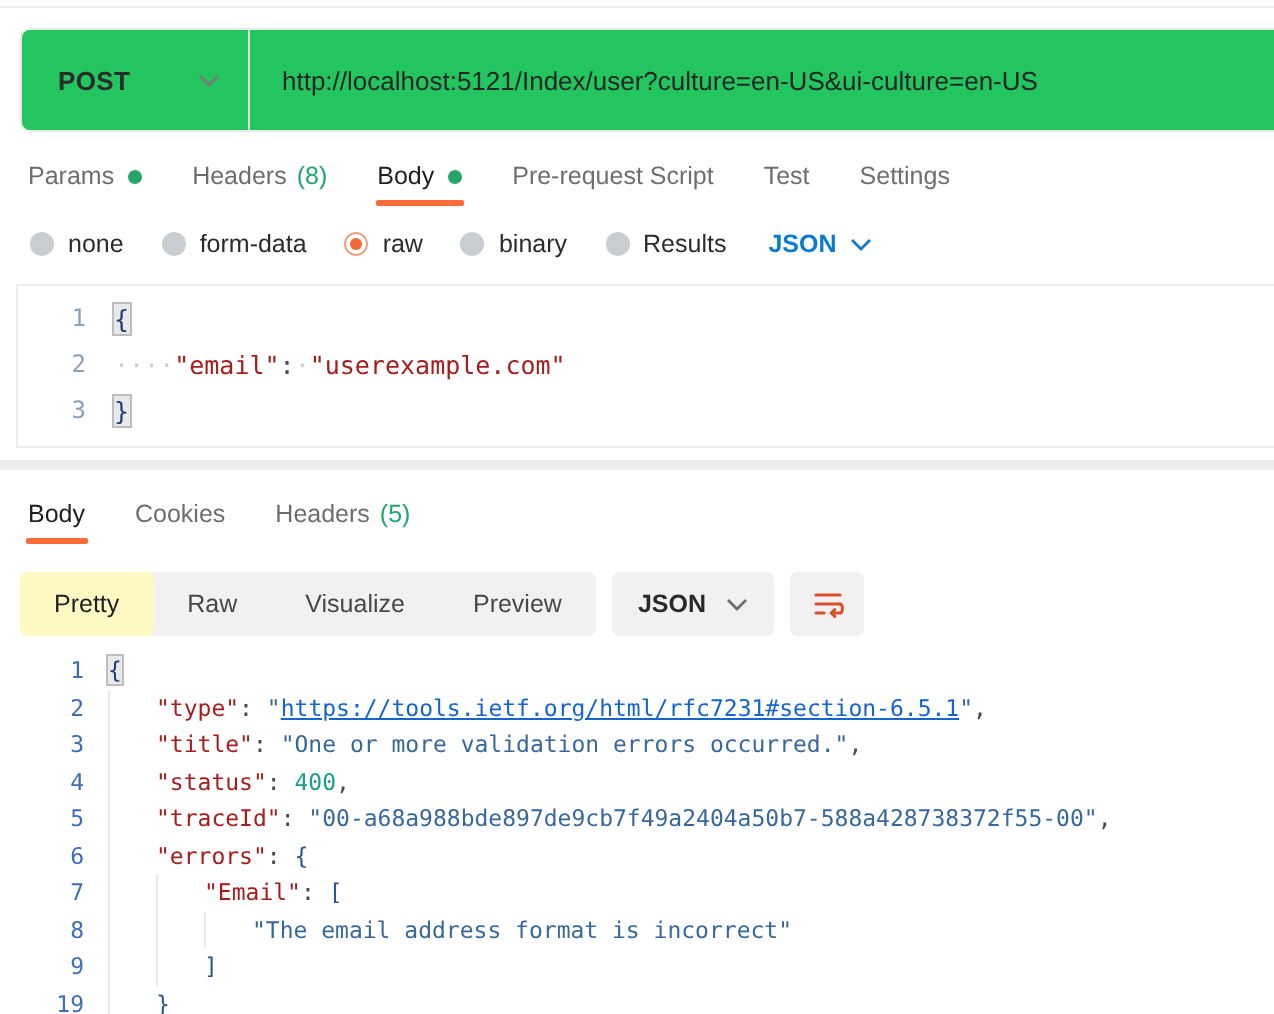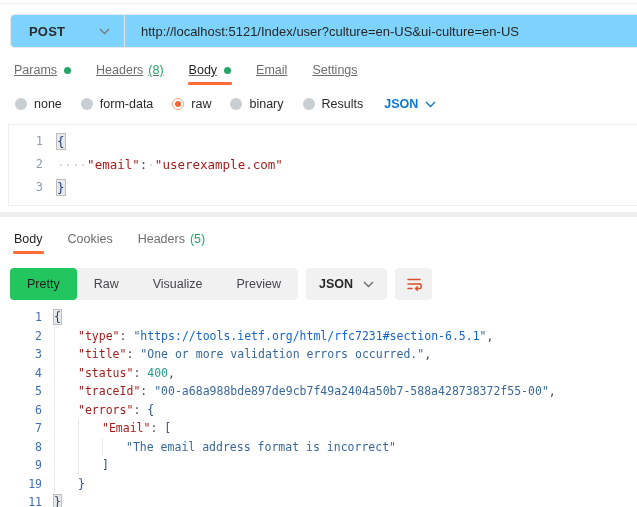--- a/index.html
+++ b/index.html
@@ -2,32 +2,32 @@
 <html><head>
 <meta charset="utf-8">
 <style>
   * { margin:0; padding:0; box-sizing:border-box; }
   html,body { background:#fff; }
   body { width:637px; height:507px; overflow:hidden; font-family:"Liberation Sans", sans-serif; color:#212121; }
   .app { width:637px; height:507px; position:relative; overflow:hidden; }
   .top-line { border-top:1px solid #efefef; margin-top:3px; }
 
   
-  .url-row { margin:10px 0 0 10px; height:34px; display:flex; align-items:stretch;
-             background:#7dd3fc; border:1px solid #e9e9e9; border-right:none; border-radius:5px 0 0 5px; }
+  .url-row { margin:10px 0 0 10px; height:52px; display:flex; align-items:stretch;
+             background:#22c55e; border:1px solid #e9e9e9; border-right:none; border-radius:5px 0 0 5px; }
   .method-select { width:113px; display:flex; align-items:center; justify-content:space-between;
                    padding:0 14px 0 18px; cursor:pointer; flex:none; }
   .method-label { font-weight:700; font-size:13px; color:#2b2b2b; letter-spacing:.2px; }
   .chev { width:11px; height:7px; flex:none; }
   .url-divider { width:1px; background:#e4e4e4; }
   .url-value { flex:1; display:flex; align-items:center; padding-left:16px; font-size:13px; color:#262626; white-space:nowrap; overflow:hidden; }
 
   
   .tabs { display:flex; gap:25px; font-size:12.5px; color:#6e6e6e; }
-  .req-tabs { margin:15px 12px 0 14px;text-decoration:underline; }
+  .req-tabs { margin:15px 12px 0 14px; }
   .res-tabs { margin:15px 0 0 14px; }
   .tab { position:relative; padding-bottom:8px; display:flex; gap:5px; align-items:center; cursor:pointer; white-space:nowrap; }
   .tab.active { color:#1f1f1f; }
   .tab.active::after { content:""; position:absolute; left:-1px; right:-1px; bottom:0; height:3px; background:#ff6c37; border-radius:1px; }
   .dot { width:7px; height:7px; border-radius:50%; background:#23a667; margin-left:2px; flex:none; }
   .count { color:#23a667; }
 
   
   .modes { display:flex; align-items:center; gap:19px; margin:12px 0 0 15px; font-size:12.5px; color:#2b2b2b; }
   .mode { display:flex; align-items:center; gap:7px; cursor:pointer; white-space:nowrap; }
@@ -42,36 +42,36 @@
   .req-editor .gutter { width:34px; text-align:right; color:#8ba1b7; font-size:12px; flex:none; }
   .req-editor .code { margin-left:14px; white-space:pre; }
 
   
   .pane-divider { height:5px; background:#ededed; margin-top:6px; }
 
   
   .res-toolbar { display:flex; gap:8px; margin:14px 0 0 10px; height:32px; font-size:12.5px; }
   .seg { display:flex; background:#f1f1f1; border-radius:4px; }
   .seg-item { padding:0 17px; line-height:32px; color:#45474a; cursor:pointer; border-radius:4px; }
-  .seg-item.active { background:#22c55e; color:#1f1f1f; }
+  .seg-item.active { background:#fef9c3; color:#1f1f1f; }
   .pill { display:flex; align-items:center; gap:10px; background:#f1f1f1; border-radius:4px; padding:0 13px; color:#2a2a2a; font-weight:600; cursor:pointer; }
   .icon-pill { width:37px; justify-content:center; padding:0; }
 
   
   .res-code { margin-top:8px; font-family:"DejaVu Sans Mono", monospace; font-size:11.5px; }
   .res-code .code-line { display:flex; height:18.5px; line-height:18.5px; }
   .res-code .gutter { width:42px; text-align:right; color:#3f6fb2; flex:none; }
   .res-code .code { margin-left:12px; white-space:pre; }
   .indent-guide { display:inline-block; width:24px; height:18.5px; border-left:1px solid #e9e9e9; vertical-align:top; }
 
   
   .tk-str  { color:#a61d1d; }
   .tk-key  { color:#a61d1d; }
   .tk-val  { color:#39699b; }
-  .tk-link { color:#1665cc; cursor:pointer;text-align:center; }
+  .tk-link { color:#1665cc; text-decoration:underline; cursor:pointer;text-align:center; }
   .tk-num  { color:#1d9e8b; }
   .tk-punc { color:#43484e; }
   .tk-brk  { color:#2a5492; }
   .tk-ind  { color:#ccd2d8; }
   .tk-hlb  { color:#1d3f7d; background:#e9e9e9; box-shadow:0 0 0 1px #bdbdbd; }
 </style>
 </head>
 <body>
 
 <div class="app">
@@ -95,21 +95,24 @@
       </div>
       <div class="tab">
         <span>Headers</span>
         <span class="count">(8)</span>
       </div>
       <div class="tab active">
         <span>Body</span>
         <span class="dot"></span>
       </div>
       <div class="tab">
-        <span>Email</span>
+        <span>Pre-request Script</span>
+      </div>
+      <div class="tab">
+        <span>Test</span>
       </div>
       <div class="tab">
         <span>Settings</span>
       </div>
     </div>
 
   <div class="modes" id="modes-row">
       <label class="mode">
         <span class="radio"></span>
         <span>none</span>

